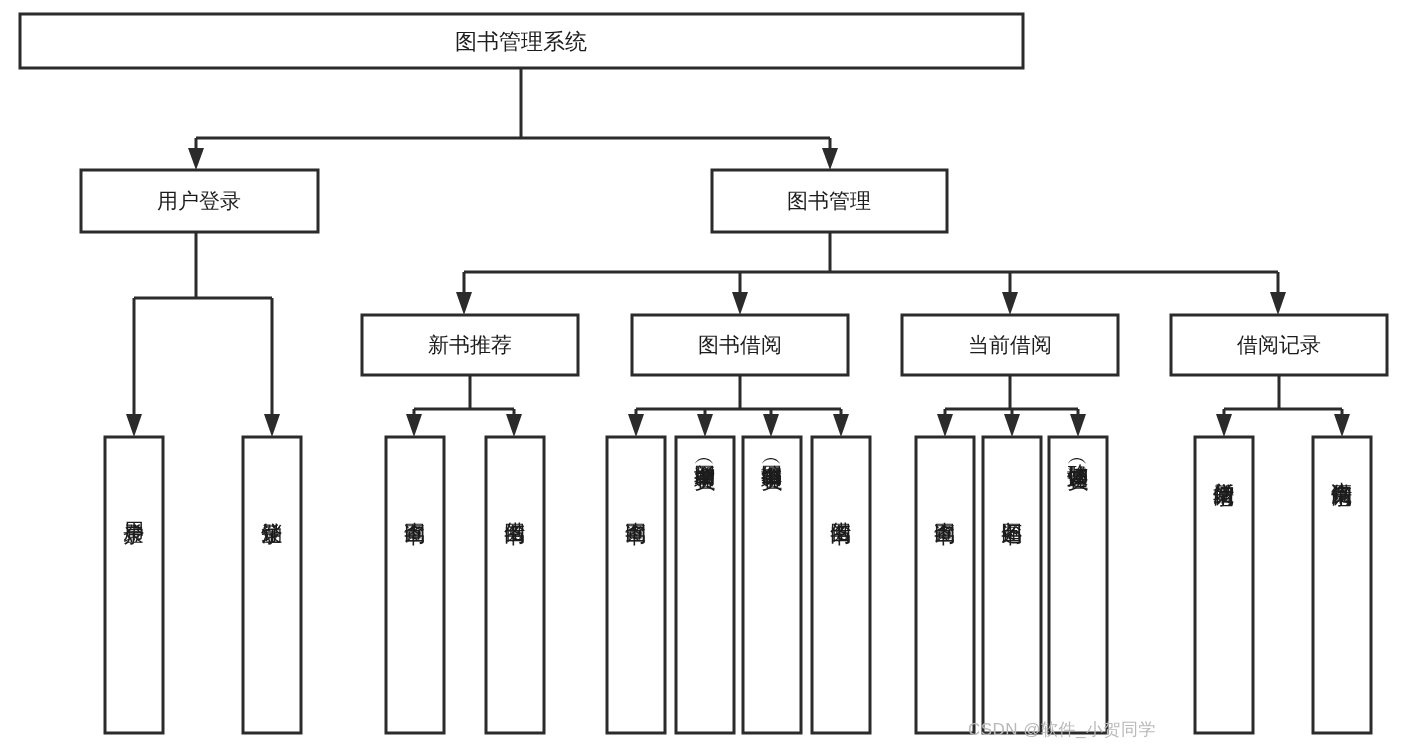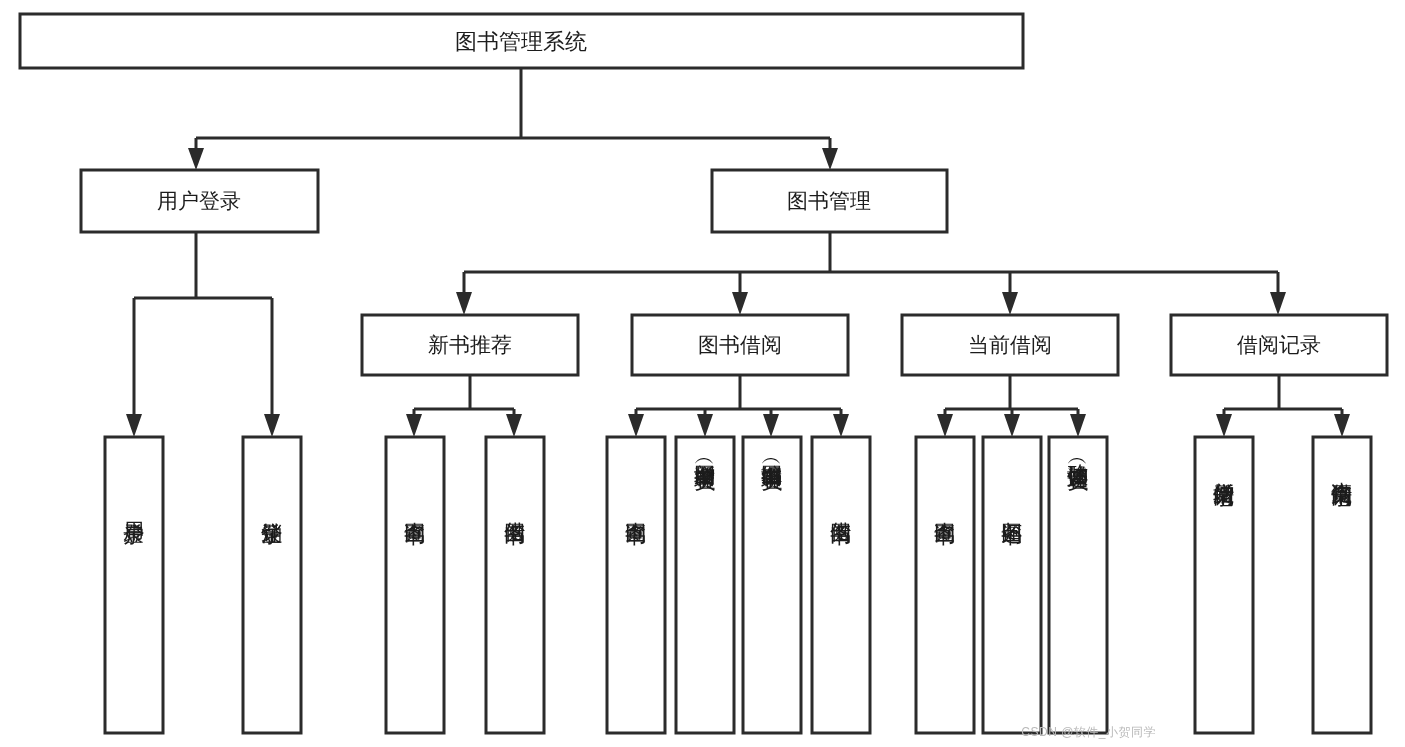--- a/index.html
+++ b/index.html
@@ -69,21 +69,21 @@
     align-items: center;
     justify-content: flex-start;
     white-space: nowrap;
     pointer-events: none;
   }
   #watermark {
     position: absolute;
     right: 12px;
     bottom: 6px;
     font-family: "Liberation Sans", "DejaVu Sans", sans-serif;
-    font-size: 12px;
+    font-size: 17px;
     color: #b9b9b9;
     letter-spacing: 0.5px;
     white-space: nowrap;
   }
 </style>
 </head>
 <body>
 
 <div id="diagram-root">
 

